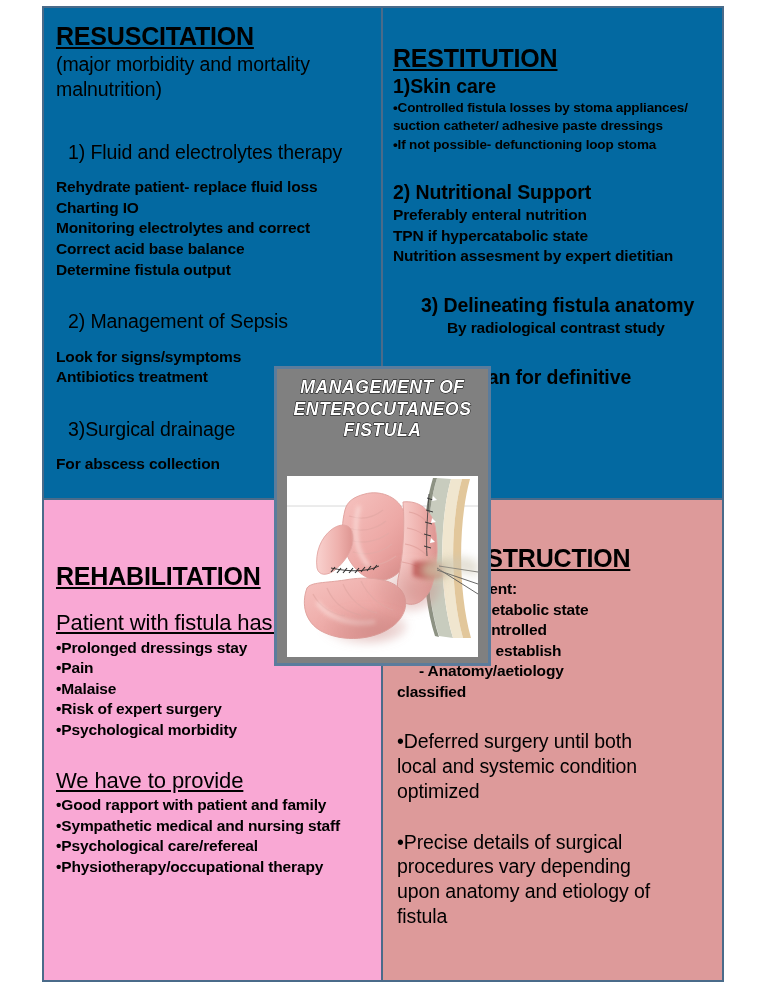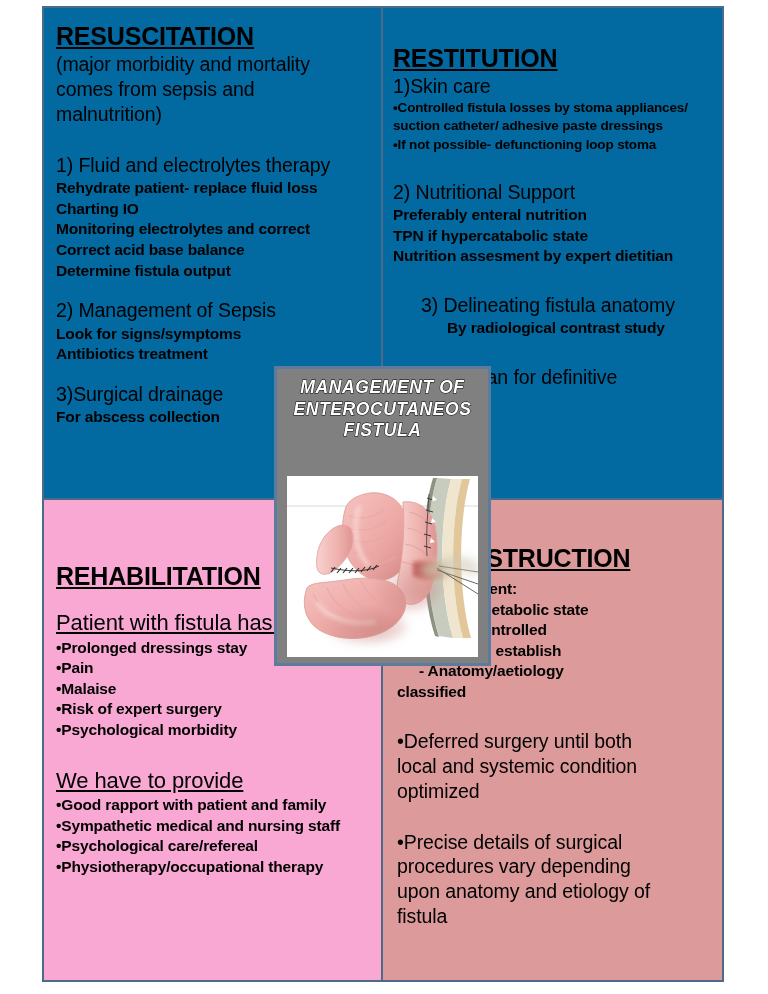--- a/index.html
+++ b/index.html
@@ -69,21 +69,21 @@
   }
   .para {
     font-size: 19.5px;
     font-weight: normal;
     line-height: 1.28;
     margin: 0;
     letter-spacing: -0.1px;
   }
   .sub-head {
     font-size: 19.5px;
-    font-weight: normal;
+    font-weight: bold;
     line-height: 1.3;
     margin: 0;
     letter-spacing: -0.1px;
   }
   .sub-head-u {
     font-size: 22px;
     font-weight: normal;
     line-height: 1.3;
     margin: 0;
     text-decoration: underline;
@@ -108,21 +108,21 @@
   .gap-xs { height: 5px; }
 
   .indent-1 { padding-left: 28px; }
   .indent-2 { padding-left: 54px; }
   .indent-4 { padding-left: 14px; }
   .indent-5 { padding-left: 22px; }
 
   .numbered {
     font-size: 19.5px;
     line-height: 1.3;
-    margin: 0;
+    margin: 12px;
     letter-spacing: -0.1px;
   }
 
   
   #center-card {
     position: absolute;
     left: 230px;
     top: 358px;
     width: 217px;
     height: 300px;
@@ -156,21 +156,20 @@
   #center-figure svg { display: block; }
 </style>
 </head>
 <body>
 
 <div id="poster">
 
   <div class="quadrant" id="q-resuscitation">
     <div class="heading">RESUSCITATION</div>
     <div class="para">(major morbidity and mortality</div>
-    <div class="para">comes from sepsis and</div>
     <div class="para">malnutrition)</div>
 
     <div class="gap-lg"></div>
 
     <div class="numbered">1)    Fluid and electrolytes therapy</div>
     <div class="small">Rehydrate patient- replace fluid loss</div>
     <div class="small">Charting IO</div>
     <div class="small">Monitoring electrolytes and correct</div>
     <div class="small">Correct acid base  balance</div>
     <div class="small">Determine fistula output</div>

